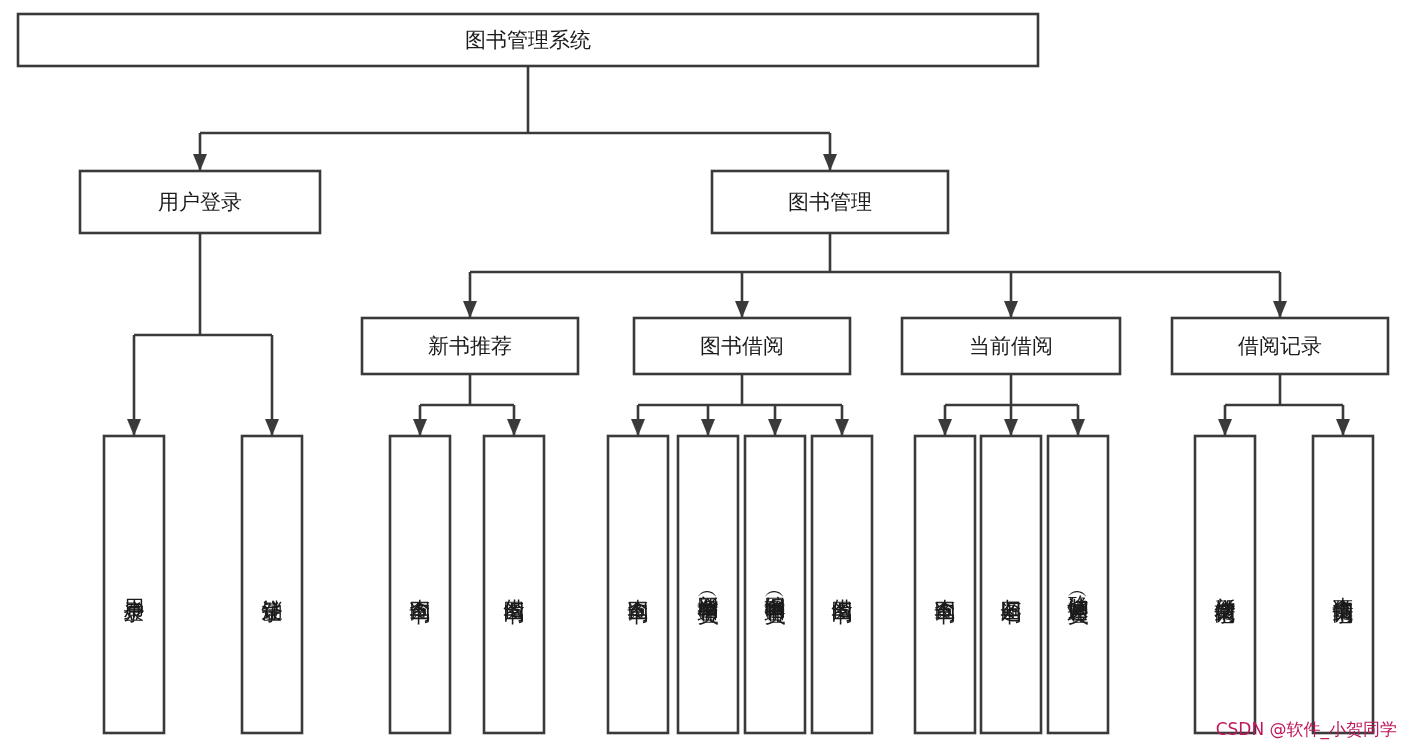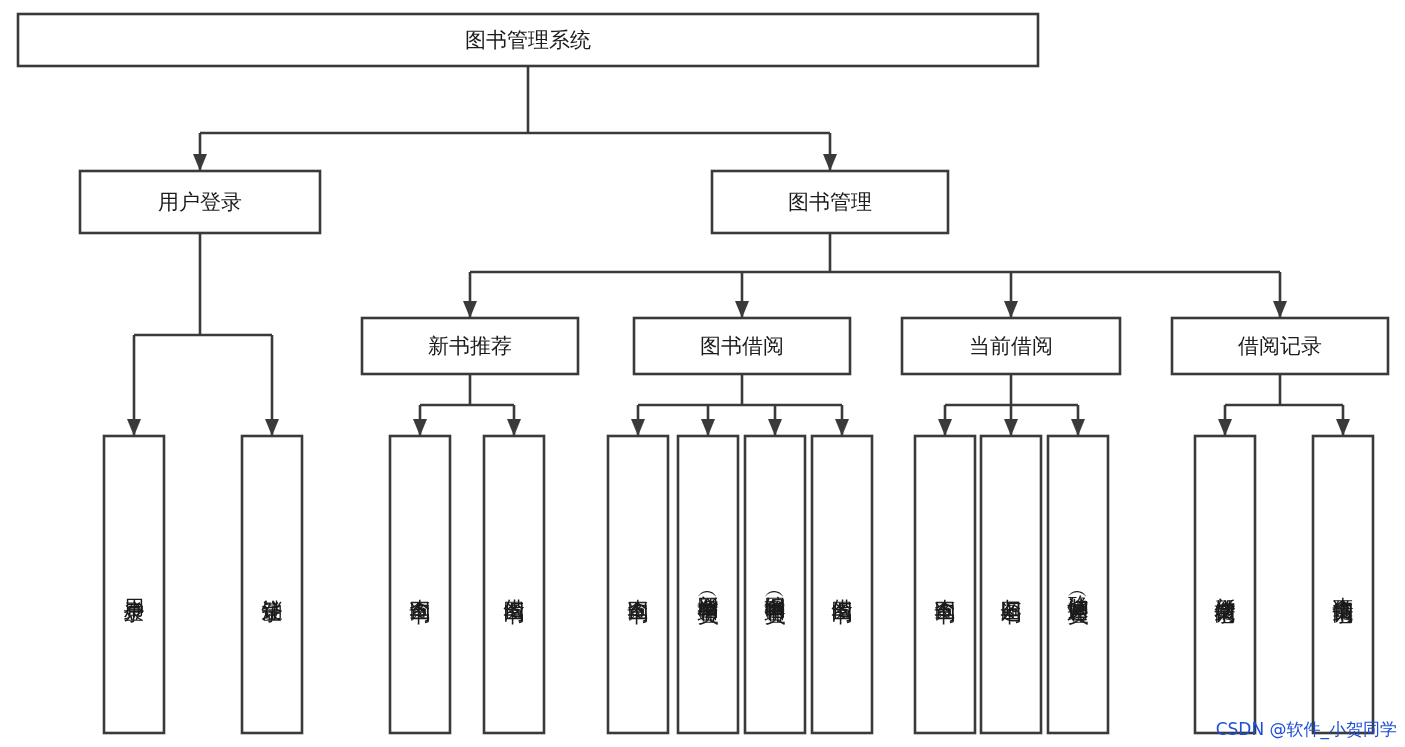--- a/index.html
+++ b/index.html
@@ -58,21 +58,21 @@
     font-size: 21px;
     line-height: 1.05;
     letter-spacing: 1.5px;
     white-space: nowrap;
     pointer-events: none;
   }
   .watermark {
     position: absolute;
     right: 8px;
     bottom: 6px;
-    color: #1d4ed8;
+    color: #be185d;
     font-size: 17px;
     font-family: "DejaVu Sans", "Liberation Sans", sans-serif;
     white-space: nowrap;
   }
 </style>
 </head>
 <body>
 
 <div id="diagram-root">
   <svg class="canvas" viewBox="0 0 1405 747">

